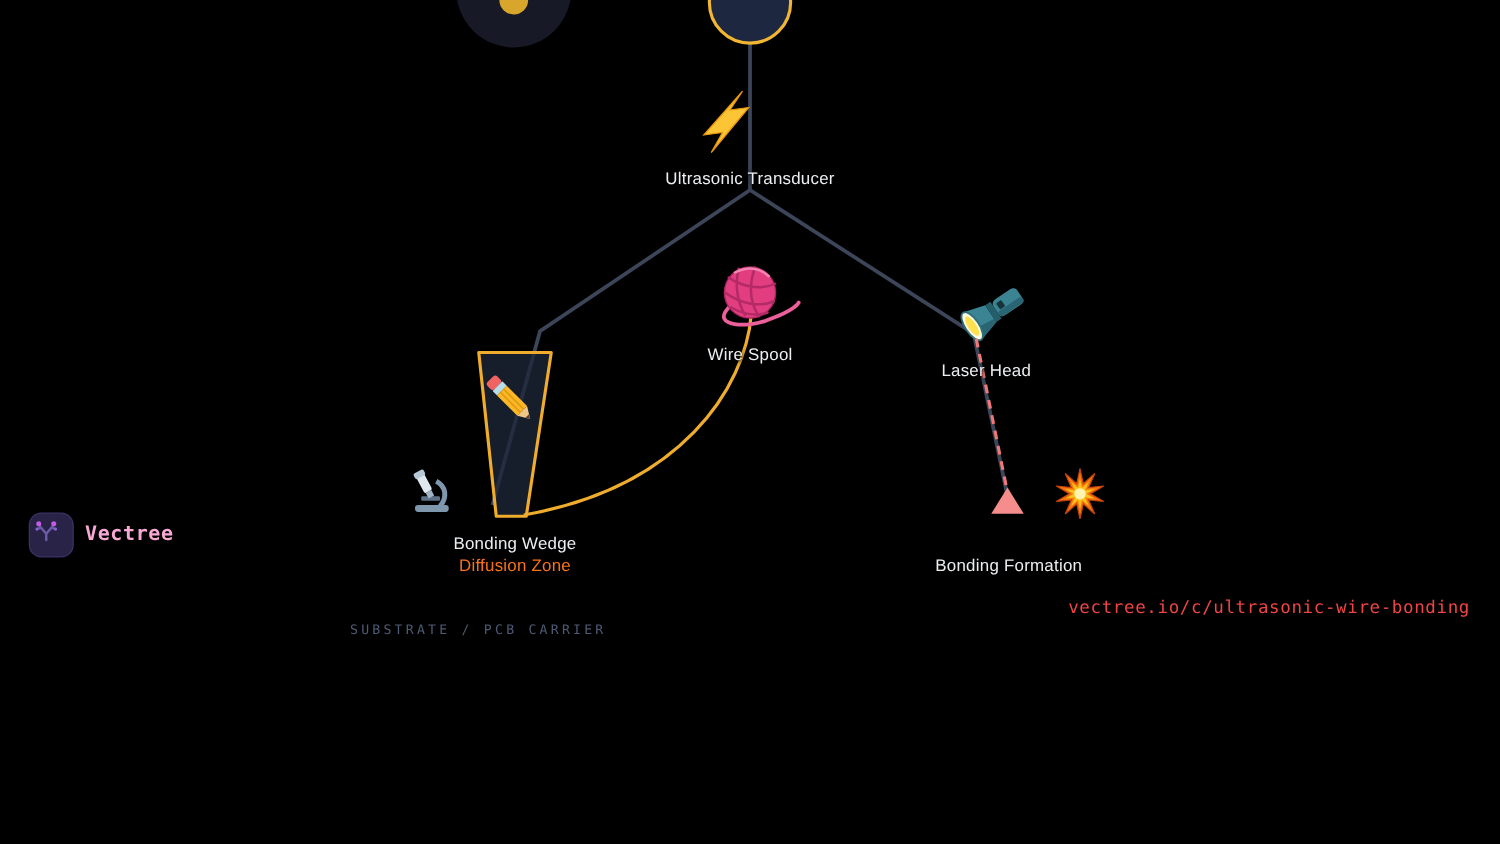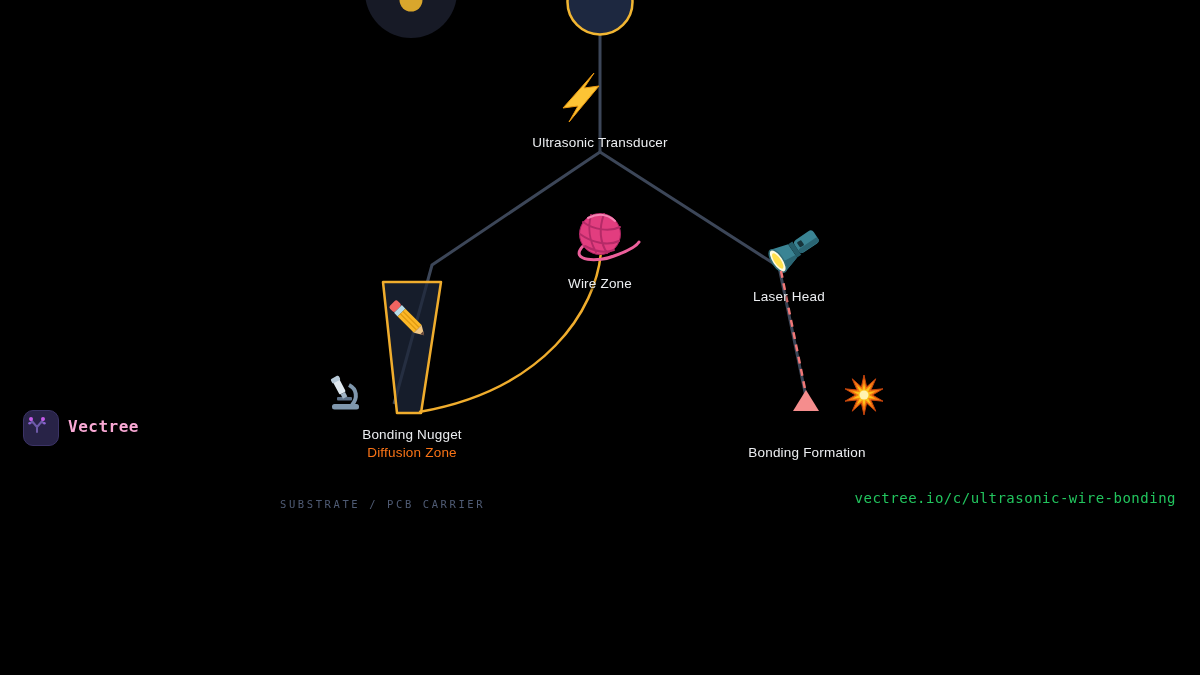--- a/index.html
+++ b/index.html
@@ -34,23 +34,23 @@
     position:absolute;left:68px;top:15px;
     font-family:"DejaVu Sans Mono","Liberation Mono",monospace;
     font-weight:bold;font-size:16px;color:#f9a8d4;letter-spacing:.5px;
   }
   .page-title{
     position:absolute;left:22px;top:45px;width:762px;
     font-family:"DejaVu Sans Mono","Liberation Mono",monospace;
     font-weight:bold;font-size:34px;line-height:34px;color:#f4f5f8;letter-spacing:-.5px;
   }
   .page-url{
-    position:absolute;right:24px;top:88px;
+    position:absolute;right:24px;top:76px;
     font-family:"DejaVu Sans Mono","Liberation Mono",monospace;
-    font-size:14px;color:#22c55e;letter-spacing:.5px;
+    font-size:14px;color:#ef4444;letter-spacing:.5px;
   }
 </style>
 </head>
 <body>
 
 <div class="canvas">
   <div class="diagram">
 
     <svg width="1200" height="675" viewBox="0 0 1200 675">
       <defs>
@@ -127,23 +127,23 @@
       <polygon points="806,390 819,411 793,411" fill="#f58d8d"></polygon>
 
       <g>
         <polygon fill="#f4780f" stroke="#c2410c" stroke-width="1" points="864,375 866.6,386.9 875.8,378.8 870.9,390 883,388.8 872.5,395 883,401.2 870.9,400 875.8,411.2 866.6,403.1 864,415 861.4,403.1 852.2,411.2 857.1,400 845,401.2 855.5,395 845,388.8 857.1,390 852.2,378.8 861.4,386.9"></polygon>
         <polygon fill="#fcc21b" points="864,383 865.6,390.1 871.1,385.3 868.1,392 875.4,391.3 869.1,395 875.4,398.7 868.1,398 871.1,404.7 865.6,399.9 864,407 862.4,399.9 856.9,404.7 859.9,398 852.6,398.7 858.9,395 852.6,391.3 859.9,392 856.9,385.3 862.4,390.1"></polygon>
         <circle cx="864" cy="395" r="4.5" fill="#fff3b0"></circle>
       </g>
     </svg>
 
     <div class="node-label" style="left:600px;top:135px;">Ultrasonic Transducer</div>
-    <div class="node-label" style="left:600px;top:276px;">Wire Zone</div>
+    <div class="node-label" style="left:600px;top:276px;">Wire Spool</div>
     <div class="node-label" style="left:789px;top:289px;">Laser Head</div>
-    <div class="node-label" style="left:412px;top:427px;">Bonding Nugget</div>
+    <div class="node-label" style="left:412px;top:427px;">Bonding Wedge</div>
     <div class="node-label dim" style="left:412px;top:445px;">Diffusion Zone</div>
     <div class="node-label" style="left:807px;top:445px;">Bonding Formation</div>
 
     <div class="substrate-label">SUBSTRATE / PCB CARRIER</div>
   </div>
 
   <div class="footer">
     <div class="logo">
       <svg width="26" height="26" viewBox="0 0 26 26">
         <path d="M13 21 L13 16 M13 16 L7 9 M13 16 L19 9 M9 11.3 L6.5 11.8 M17 11.3 L19.5 11.8" fill="none" stroke="#6d5aa8" stroke-width="2" stroke-linecap="round"></path>

